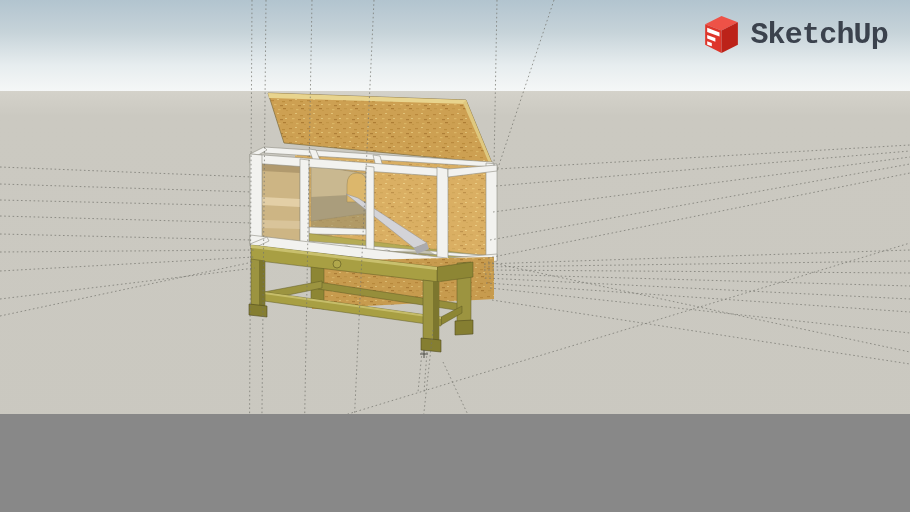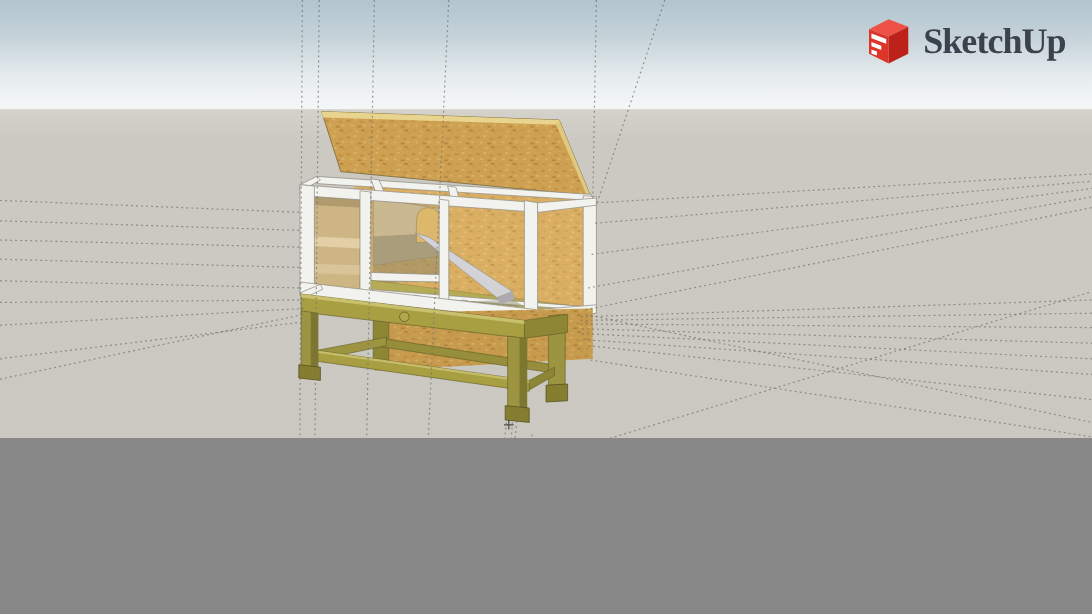--- a/index.html
+++ b/index.html
@@ -1,22 +1,22 @@
 <!DOCTYPE html>
 <html><head>
 <meta charset="utf-8">
 <style>
   html,body{margin:0;padding:0;background:#888;}
   #stage{
-    position:relative;width:910px;height:365px;overflow:hidden;
+    position:relative;width:910px;height:414px;overflow:hidden;
     background:
       linear-gradient(180deg,#b2c4cf 0%,#c6d3d9 35%,#e7edef 72%,#f5f7f7 100%) 0 0/100% 91px no-repeat,
       linear-gradient(180deg,#d4d2ca 0%,#cbc9c1 6%,#cac8c0 100%) 0 91px/100% 421px no-repeat,
       #cbc9c1;
-    font-family:Liberation Serif, serif;
+    font-family:Liberation Mono, monospace;
   }
   #scene{position:absolute;left:0;top:0;cursor:default;}
   .gl{stroke:#73736c;stroke-width:1;fill:none;stroke-dasharray:1.6 2.6;opacity:.72;}
   .white{fill:#f2f2ef;stroke:#8f8d83;stroke-width:.6;}
   .olv1{fill:#a89f43;stroke:#5f5a24;stroke-width:.5;}
   .olv2{fill:#8d8634;stroke:#5f5a24;stroke-width:.5;}
   .olv3{fill:#9c9440;stroke:#5f5a24;stroke-width:.5;}
   .olv4{fill:#857e31;stroke:#504b1e;stroke-width:.6;}
   .logo{position:absolute;top:13px;right:22px;display:flex;align-items:center;gap:7px;text-decoration:none;}
   .logo-text{font-weight:bold;font-size:30px;letter-spacing:-0.8px;color:#3b424d;line-height:1;}

